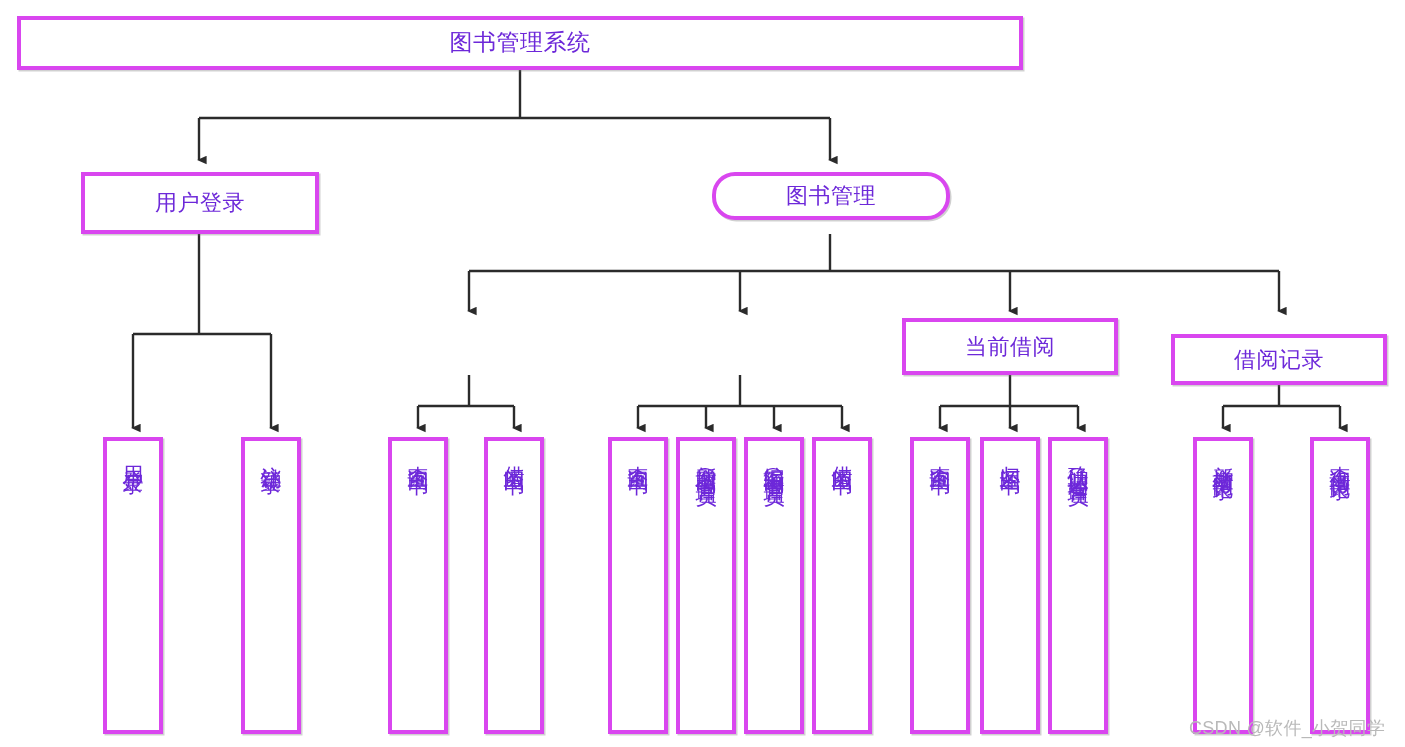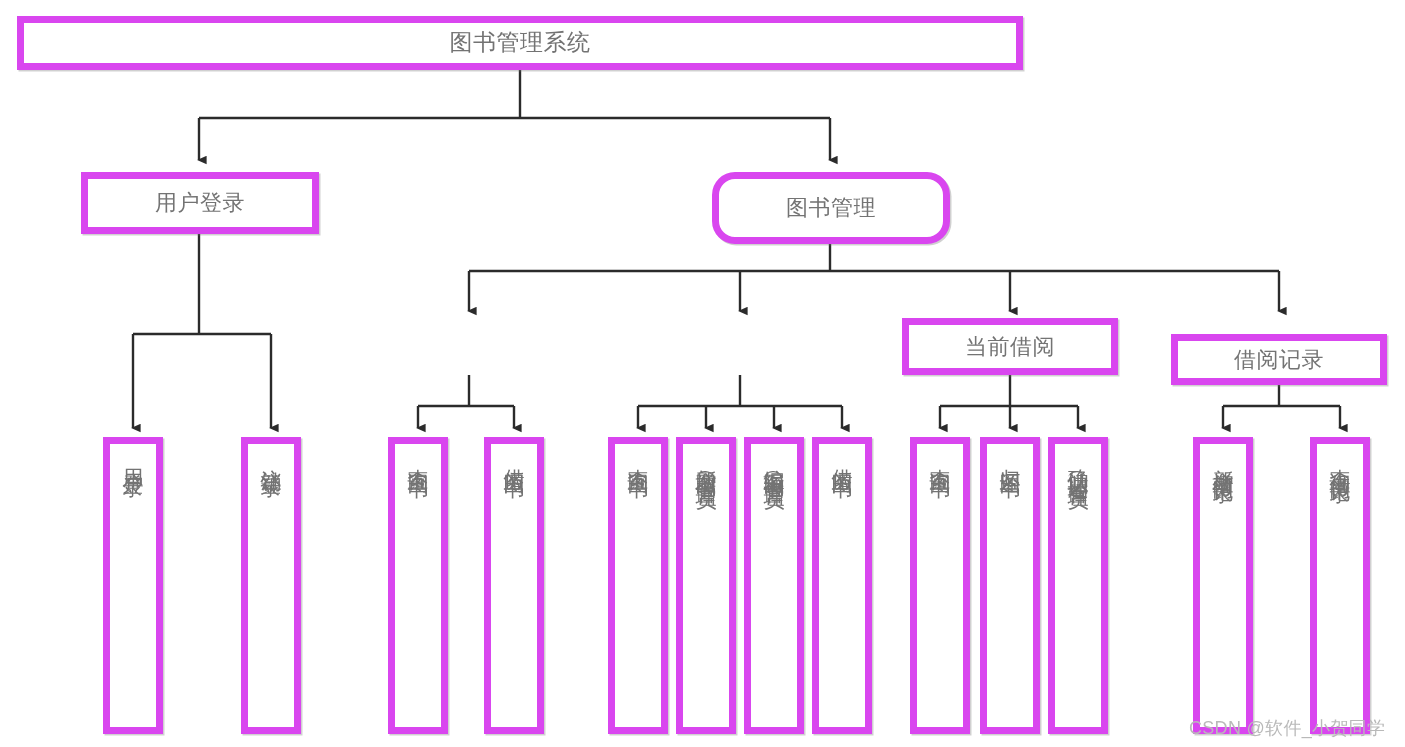--- a/index.html
+++ b/index.html
@@ -7,25 +7,25 @@
     font-family:"Liberation Sans","DejaVu Sans",sans-serif;
     width:1405px;height:747px;overflow:hidden;position:relative;
   }
   #stage{position:relative;width:1405px;height:747px;background:#fff;}
   svg.connectors{position:absolute;left:0;top:0;width:1405px;height:747px;}
 
   .node{
     position:absolute;
     box-sizing:border-box;
     background:#ffffff;
-    border:7px solid #d946ef;
+    border:4px solid #d946ef;
     display:flex;
     align-items:center;
     justify-content:center;
-    color:#737373;
+    color:#6d28d9;
     box-shadow:1.5px 1.5px 0 rgba(120,120,120,0.35);
   }
   .node .lbl{
     display:block;
     text-align:center;
     line-height:1.18;
     letter-spacing:0.5px;
   }
   .node.horiz .lbl{
     font-size:22px;
@@ -107,21 +107,21 @@
     </g>
   </svg>
 
   <div class="node horiz root" style="left:17px;top:16px;width:1006px;height:54px;">
     <span class="lbl">图书管理系统</span>
   </div>
 
   <div class="node horiz" style="left:81px;top:172px;width:238px;height:62px;">
     <span class="lbl">用户登录</span>
   </div>
-  <div class="node horiz" style="left:712px;top:172px;width:238px;height:72px;border-radius:23px;">
+  <div class="node horiz" style="left:712px;top:172px;width:238px;height:48px;border-radius:23px;">
     <span class="lbl">图书管理</span>
   </div>
 
   <div class="node horiz" style="left:902px;top:318px;width:216px;height:57px;">
     <span class="lbl">当前借阅</span>
   </div>
   <div class="node horiz" style="left:1171px;top:334px;width:216px;height:51px;">
     <span class="lbl">借阅记录</span>
   </div>
 

